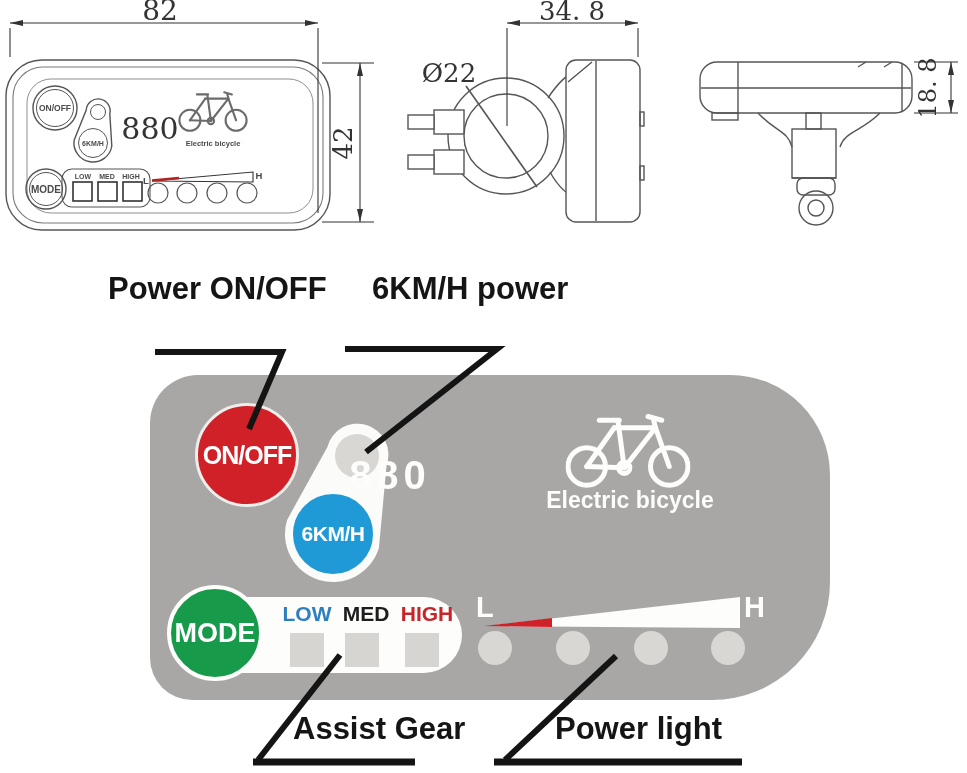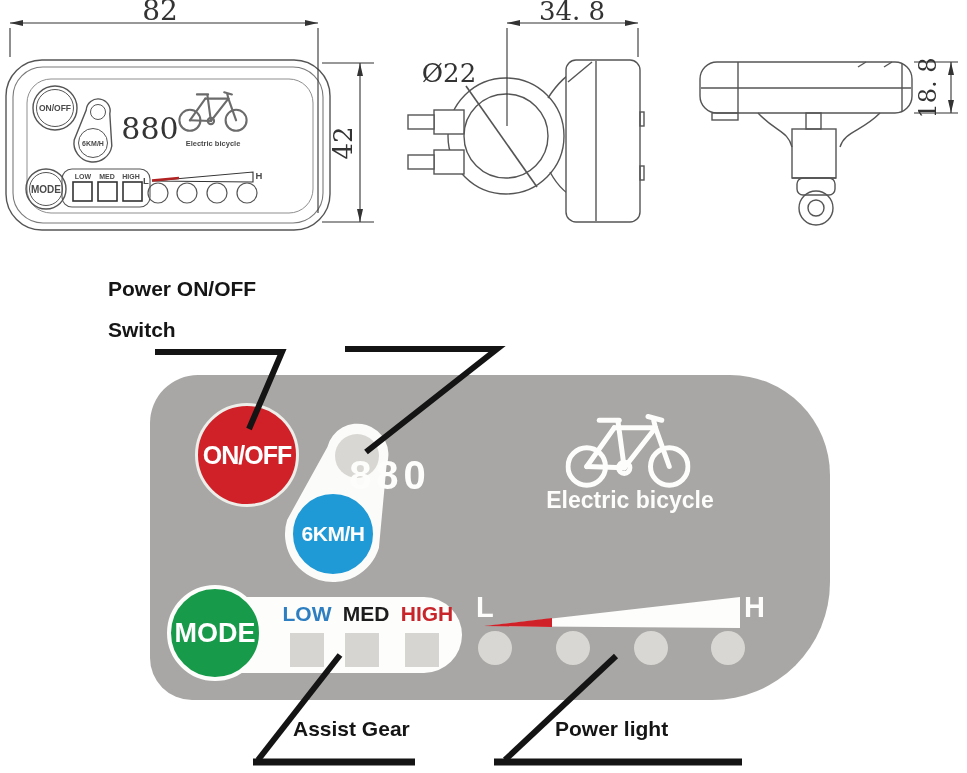--- a/index.html
+++ b/index.html
@@ -1,19 +1,19 @@
 <!DOCTYPE html>
 <html><head>
 <meta charset="utf-8">
 <style>
   html,body{margin:0;padding:0;background:#fff;}
   #stage{position:relative;width:967px;height:773px;background:#ffffff;overflow:hidden;
          font-family:"Liberation Sans",sans-serif;}
   
-  .callout{position:absolute;color:#151515;font-weight:bold;font-size:21px;line-height:41px;white-space:nowrap;}
+  .callout{position:absolute;color:#151515;font-weight:bold;font-size:31px;line-height:41px;white-space:nowrap;}
   
   #panel{position:absolute;left:150px;top:375px;width:680px;height:325px;
          background:#a8a7a5;border-radius:48px 100px 118px 42px;}
   #onoff-btn{position:absolute;left:45px;top:28px;width:104px;height:104px;border-radius:50%;
              background:#cf2127;border:3px solid #ededea;box-sizing:border-box;
              display:flex;align-items:center;justify-content:center;
              color:#fff;font-weight:bold;font-size:25px;letter-spacing:-1px;}
   #sensor-dot{position:absolute;left:185px;top:59px;width:44px;height:44px;border-radius:50%;background:#d8d7d3;}
   #btn-6km{position:absolute;left:139px;top:115px;width:88px;height:88px;border-radius:50%;
            background:#1f9ad6;border:4px solid #fbfbfa;box-sizing:border-box;
@@ -171,24 +171,23 @@
         <line x1="951" y1="62" x2="951" y2="113"></line>
         <polygon points="951,62 948,75 954,75" fill="#333" stroke="none"></polygon>
         <polygon points="951,113 948,100 954,100" fill="#333" stroke="none"></polygon>
       </g>
       <text class="dim" x="936" y="88" font-size="24" text-anchor="middle" transform="rotate(-90 936 88)">18. 8</text>
     </g>
   </svg>
 
   <div class="callout" style="left:108px;top:268px">
     <span>Power ON/OFF</span><br>
-    <span>Switch</span>
   </div>
   <div class="callout" style="left:372px;top:268px">
-    <br>
+    <span>6KM/H power</span><br>
   </div>
   <div class="callout" style="left:555px;top:708px">
     <span>Power light</span>
   </div>
   <div class="callout" style="left:293px;top:708px">
     <span>Assist Gear</span>
   </div>
 
   <div id="panel">
     <svg id="teardrop" style="left:120px;top:40px" width="140" height="180" viewBox="0 0 140 180">

